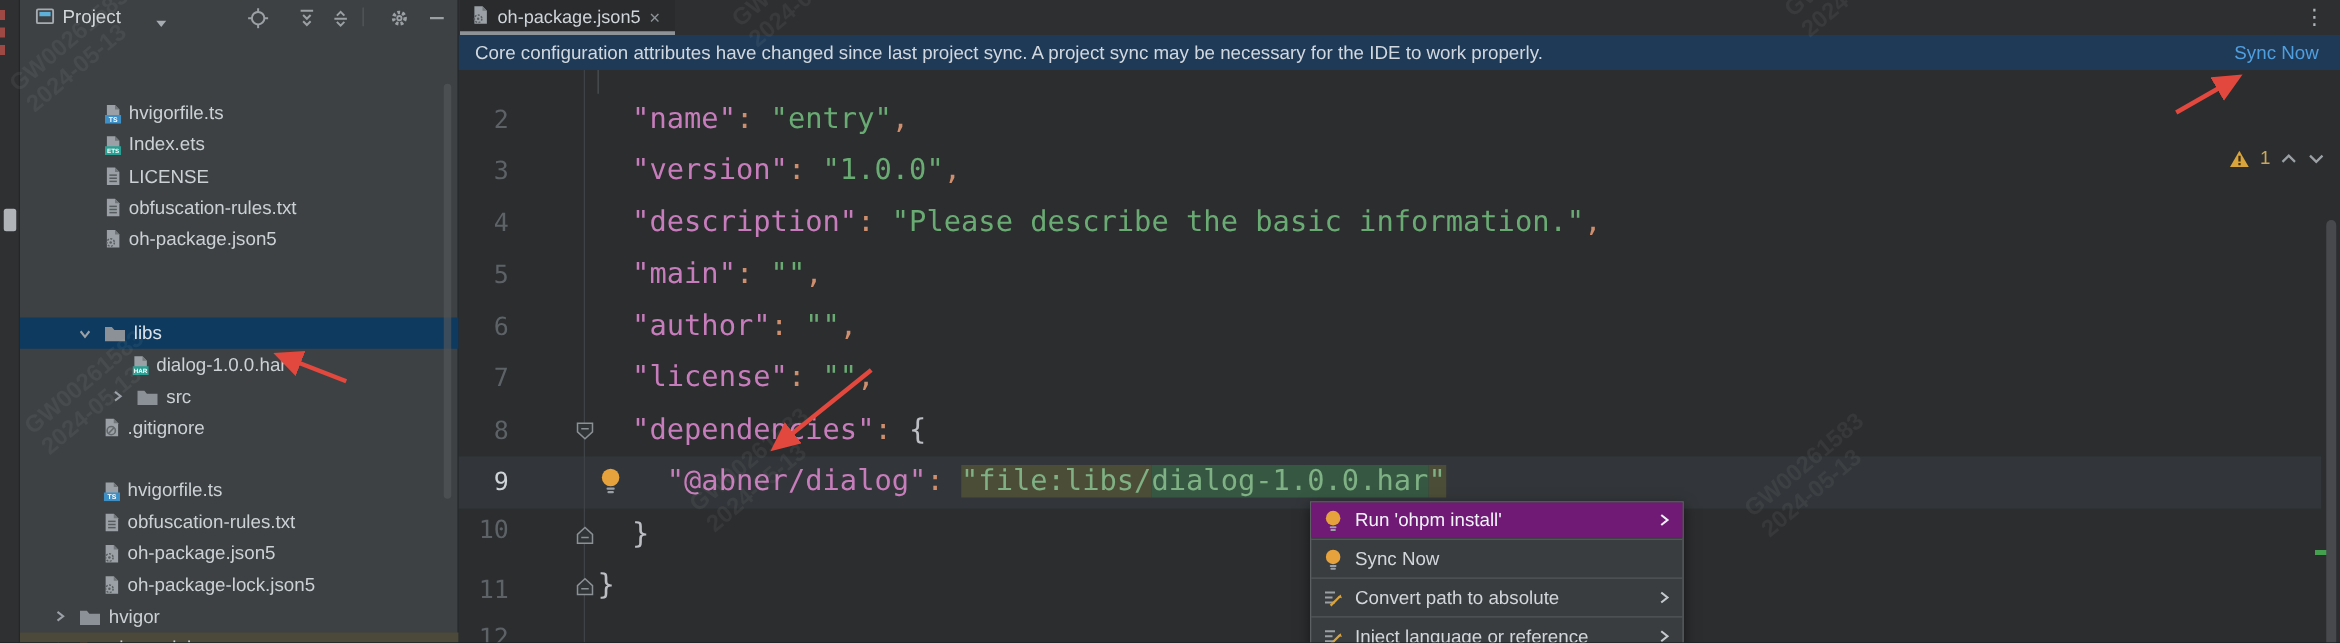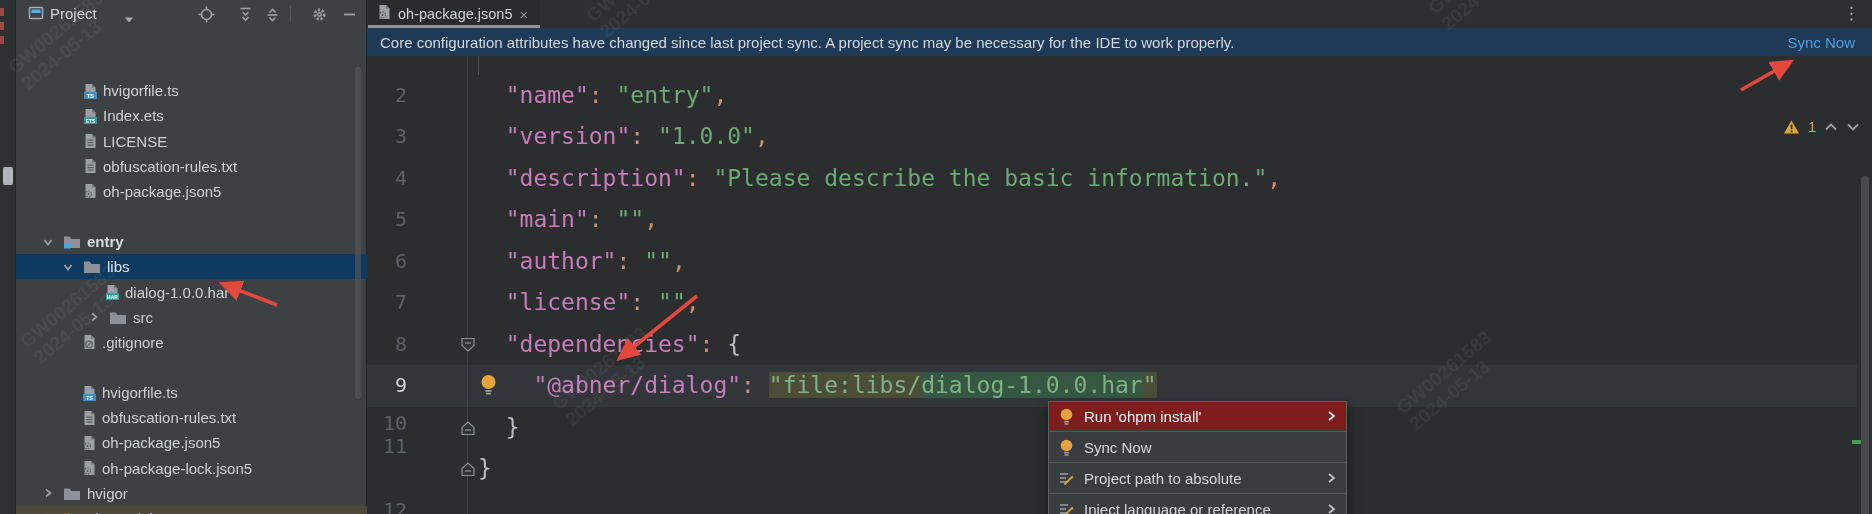--- a/index.html
+++ b/index.html
@@ -62,21 +62,21 @@
   .warn-count{font-size:15px;color:#c8a85c;}
   .ed-scroll-thumb{position:absolute;left:1494px;top:120px;width:8px;height:385px;background:#47494c;border-radius:4px;}
   .ed-scroll-mark{position:absolute;left:1485px;top:384px;width:11px;height:4px;background:#44a04f;}
 
   
   .menu{position:absolute;left:1048px;top:401px;width:299px;background:#3a3d40;border:1px solid #5d6063;
         box-shadow:0 4px 10px rgba(0,0,0,.5);z-index:30;}
   .menu-item{height:28px;display:flex;align-items:center;gap:9px;padding:0 10px 0 10px;font-size:15px;color:#d3d7db;}
   .menu-item .micon{width:16px;flex:none;display:flex;align-items:center;}
   .menu-item .mlabel{flex:1;}
-  .menu-item.sel{background:#7f1d1d;color:#f0f4f8;}
+  .menu-item.sel{background:#701a75;color:#f0f4f8;}
   .menu-sep{height:1px;background:#54575a;margin:1px 0;}
 
   
   .wm{position:absolute;transform:rotate(-40deg);transform-origin:left top;color:rgba(255,255,255,0.055);
       font-size:19px;line-height:21px;font-weight:bold;white-space:nowrap;z-index:5;pointer-events:none;}
   .arrows{position:absolute;left:0;top:0;z-index:40;pointer-events:none;}
 </style>
 </head>
 <body>
 
@@ -191,34 +191,20 @@
         <div class="tree-row" style="top: 150.9px; padding-left: 68px;">
           <span class="ticon">
             <svg width="13" height="16">
               <path d="M1.5 1 h6.5 l3.5 3.5 v10.5 h-10 z" fill="#9aa0a5"></path>
               <path d="M8 1 l3.5 3.5 h-3.5 z" fill="#71767a"></path>
               <circle cx="4.5" cy="11" r="3" fill="none" stroke="#585d61" stroke-width="1.2" stroke-dasharray="1.6 1.1"></circle>
               <circle cx="4.5" cy="11" r="1" fill="#585d61"></circle>
             </svg>
           </span>
           <span class="tlabel">oh-package.json5</span>
-        </div>
-        <div class="tree-row bold" style="top: 201.2px; padding-left: 26px;">
-          <span class="chev">
-            <svg width="12" height="12">
-              <polyline points="2.5,4 6,8.5 9.5,4" fill="none" stroke="#9aa0a5" stroke-width="1.7"></polyline>
-            </svg>
-          </span>
-          <span class="ticon">
-            <svg width="18" height="15">
-              <path d="M1 2.5 h5.5 l2 2.5 h8.5 v9 h-16 z" fill="#8b9196"></path>
-              <rect x="1" y="9" width="7" height="5.5" fill="#48a6df"></rect>
-            </svg>
-          </span>
-          <span class="tlabel">entry</span>
         </div>
         <div class="tree-row selected" style="top: 226.35px; padding-left: 46px;">
           <span class="chev">
             <svg width="12" height="12">
               <polyline points="2.5,4 6,8.5 9.5,4" fill="none" stroke="#9aa0a5" stroke-width="1.7"></polyline>
             </svg>
           </span>
           <span class="ticon">
             <svg width="18" height="15">
               <path d="M1 2.5 h5.5 l2 2.5 h8.5 v9 h-16 z" fill="#8b9196"></path>
@@ -385,21 +371,21 @@
               <rect x="6.2" y="16" width="6.6" height="1.8" rx="0.9" fill="#9aa0a5"></rect>
               <rect x="6.9" y="18.8" width="5.2" height="1.8" rx="0.9" fill="#9aa0a5"></rect>
             </svg></span>
           <div class="cl" style="top: 309.15px;"><span class="tk-key">    "@abner/dialog"</span><span class="tk-pun">: </span><span class="tk-stro">"file:libs/</span><span class="tk-strg">dialog-1.0.0.har</span><span class="tk-stro">"</span></div>
           <div class="ln" style="top: 347px;">10</div>
           <span class="gmark" style="top: 363.6px;"><svg width="16" height="16">
               <path d="M2 14.5 h12 v-7 l-6 -5.5 l-6 5.5 z" fill="#313437" stroke="#8b9094" stroke-width="1.2"></path>
               <line x1="5" y1="10" x2="11" y2="10" stroke="#8b9094" stroke-width="1.3"></line>
             </svg></span>
           <div class="cl" style="top: 350.6px;"><span class="tk-brc">  }</span></div>
-          <div class="ln" style="top: 370px;">11</div>
+          <div class="ln" style="top: 395px;">11</div>
           <span class="gmark" style="top: 405.05px;"><svg width="16" height="16">
               <path d="M2 14.5 h12 v-7 l-6 -5.5 l-6 5.5 z" fill="#313437" stroke="#8b9094" stroke-width="1.2"></path>
               <line x1="5" y1="10" x2="11" y2="10" stroke="#8b9094" stroke-width="1.3"></line>
             </svg></span>
           <div class="cl" style="top: 392.05px;"><span class="tk-brc">}</span></div>
           <div class="ln" style="top: 433.5px;">12</div>
           <div class="cl" style="top: 433.5px;"></div>
         </div>
       <div class="warn-widget">
         <svg width="17" height="16">
@@ -449,21 +435,21 @@
       <div class="menu-item">
         <span class="micon">
           <svg width="15" height="15">
             <line x1="1" y1="3" x2="9" y2="3" stroke="#9ba0a5" stroke-width="1.5"></line>
             <line x1="1" y1="7" x2="7" y2="7" stroke="#9ba0a5" stroke-width="1.5"></line>
             <line x1="1" y1="11" x2="9" y2="11" stroke="#9ba0a5" stroke-width="1.5"></line>
             <line x1="5.5" y1="13.5" x2="13" y2="6" stroke="#d9a33c" stroke-width="1.8"></line>
             <path d="M13.5 4.5 l1 3 l-3 -1 z" fill="#d9a33c"></path>
           </svg>
         </span>
-        <span class="mlabel">Project path to absolute</span>
+        <span class="mlabel">Convert path to absolute</span>
         <svg width="9" height="12">
           <polyline points="2,2 7,6 2,10" fill="none" stroke="#c3c8cc" stroke-width="1.7"></polyline>
         </svg>
       </div>
       <div class="menu-sep"></div>
       <div class="menu-item">
         <span class="micon">
           <svg width="15" height="15">
             <line x1="1" y1="3" x2="9" y2="3" stroke="#9ba0a5" stroke-width="1.5"></line>
             <line x1="1" y1="7" x2="7" y2="7" stroke="#9ba0a5" stroke-width="1.5"></line>

